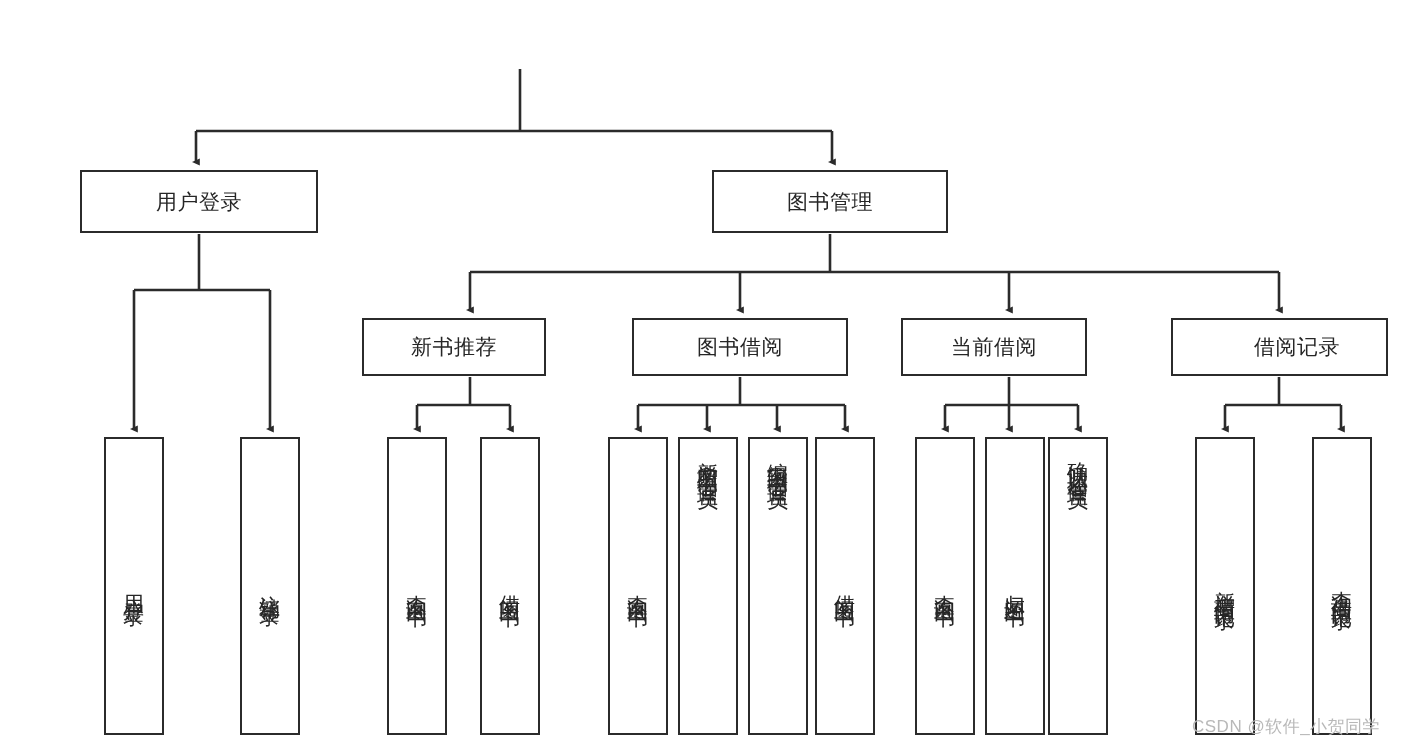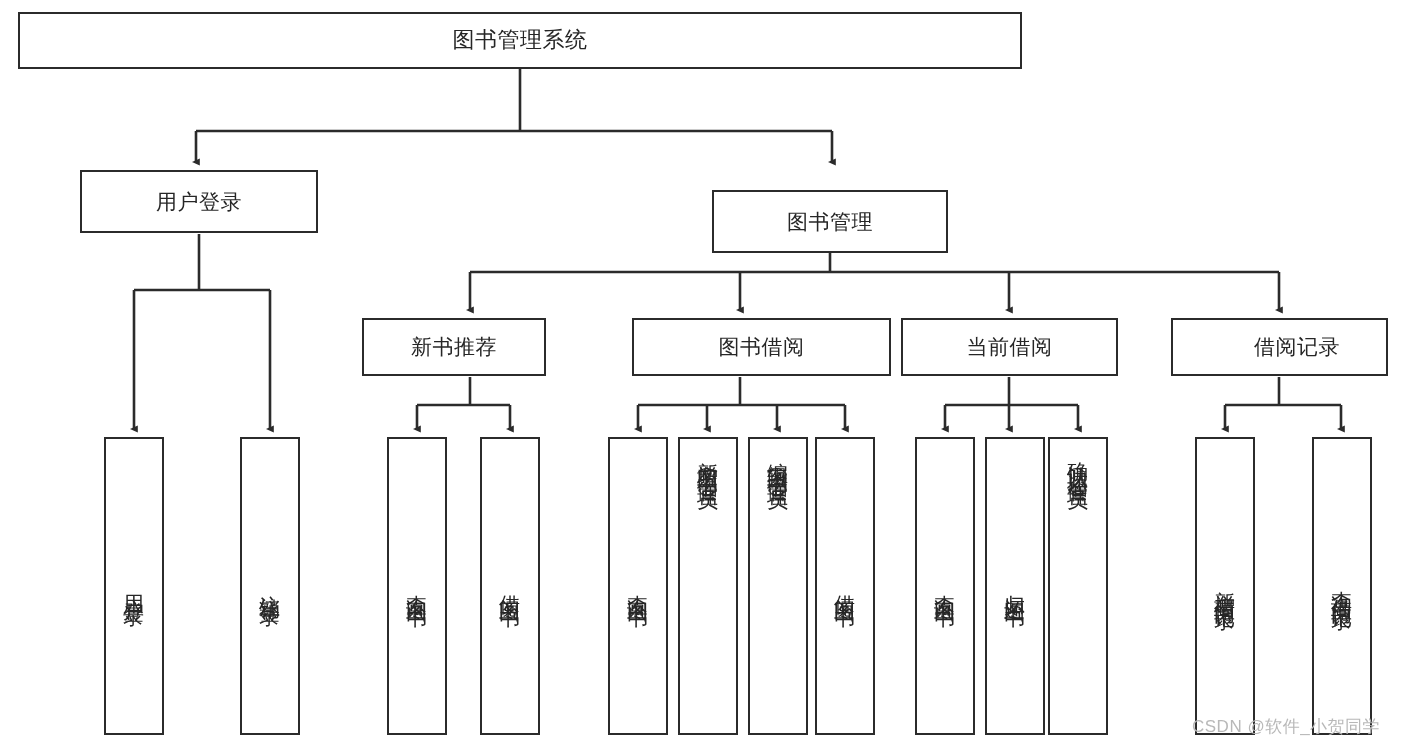--- a/index.html
+++ b/index.html
@@ -127,38 +127,35 @@
       <path d="M1009,405 L1009,429" marker-end="url(#arrow)"></path>
       <path d="M1078,405 L1078,429" marker-end="url(#arrow)"></path>
 
       <path d="M1279,377 L1279,405"></path>
       <path d="M1225,405 L1341,405"></path>
       <path d="M1225,405 L1225,429" marker-end="url(#arrow)"></path>
       <path d="M1341,405 L1341,429" marker-end="url(#arrow)"></path>
     </g>
   </svg>
 
-  <div class="node horiz root" style="left:18px; top:12px; width:1004px; height:57px;">
-    <span class="label">图书管理系统</span>
-  </div>
 
   <div class="node horiz" style="left:80px; top:170px; width:238px; height:63px;">
     <span class="label">用户登录</span>
   </div>
-  <div class="node horiz" style="left:712px; top:170px; width:236px; height:63px;margin-top:20px;">
+  <div class="node horiz" style="left:712px; top:170px; width:236px; height:63px;">
     <span class="label">图书管理</span>
   </div>
 
   <div class="node horiz" style="left:362px; top:318px; width:184px; height:58px;">
     <span class="label">新书推荐</span>
   </div>
-  <div class="node horiz" style="left:632px; top:318px; width:259px; height:58px;">
+  <div class="node horiz" style="left:632px; top:318px; width:216px; height:58px;">
     <span class="label">图书借阅</span>
   </div>
-  <div class="node horiz" style="left:901px; top:318px; width:217px; height:58px;">
+  <div class="node horiz" style="left:901px; top:318px; width:186px; height:58px;">
     <span class="label">当前借阅</span>
   </div>
   <div class="node horiz" style="left:1171px; top:318px; width:217px; height:58px;padding-left:35px;">
     <span class="label">借阅记录</span>
   </div>
 
   <div class="node leaf centered" style="left:104px; top:437px; width:60px; height:298px;">
     <span class="label">用户登录</span>
   </div>
   <div class="node leaf centered" style="left:240px; top:437px; width:60px; height:298px;">

